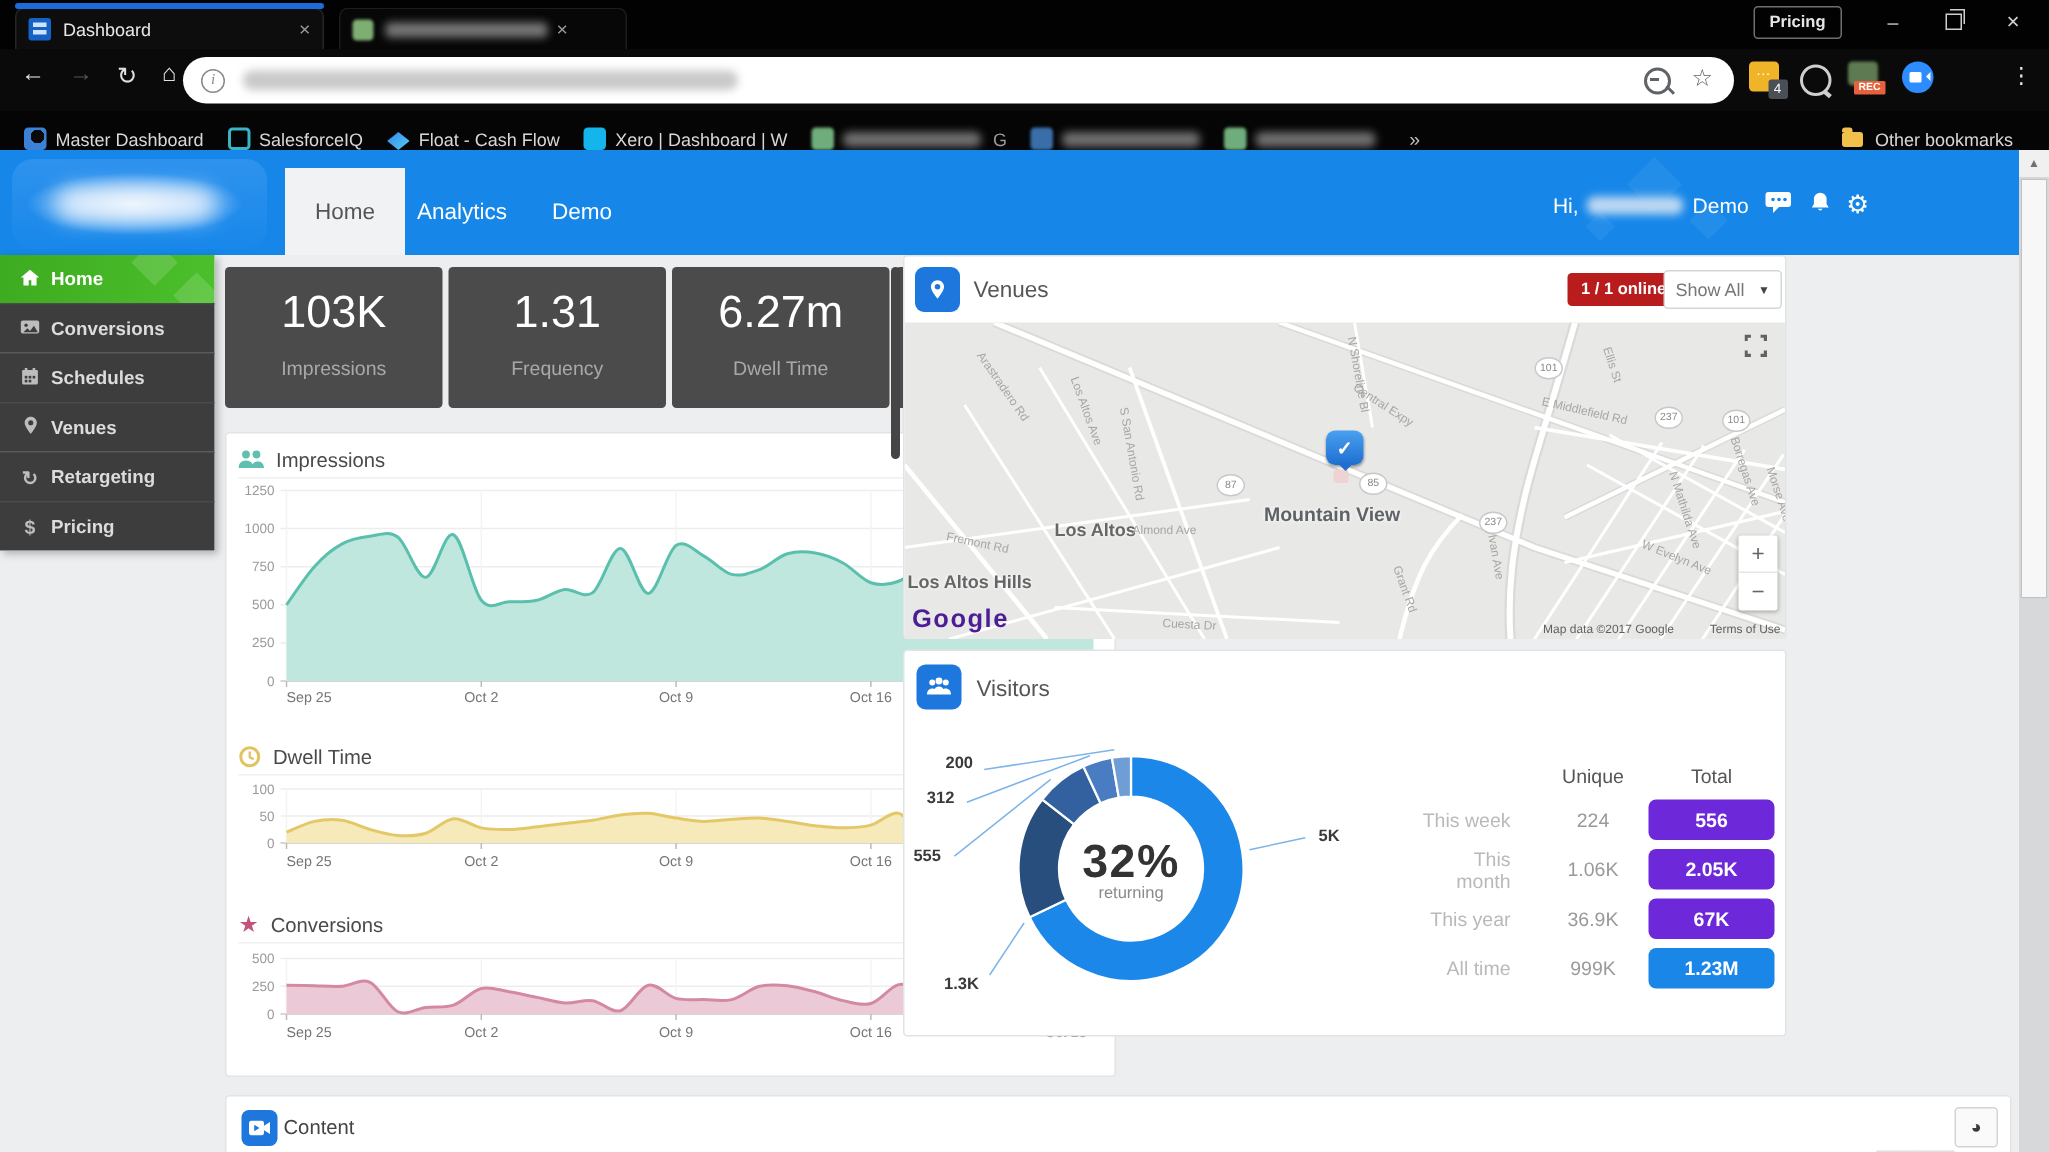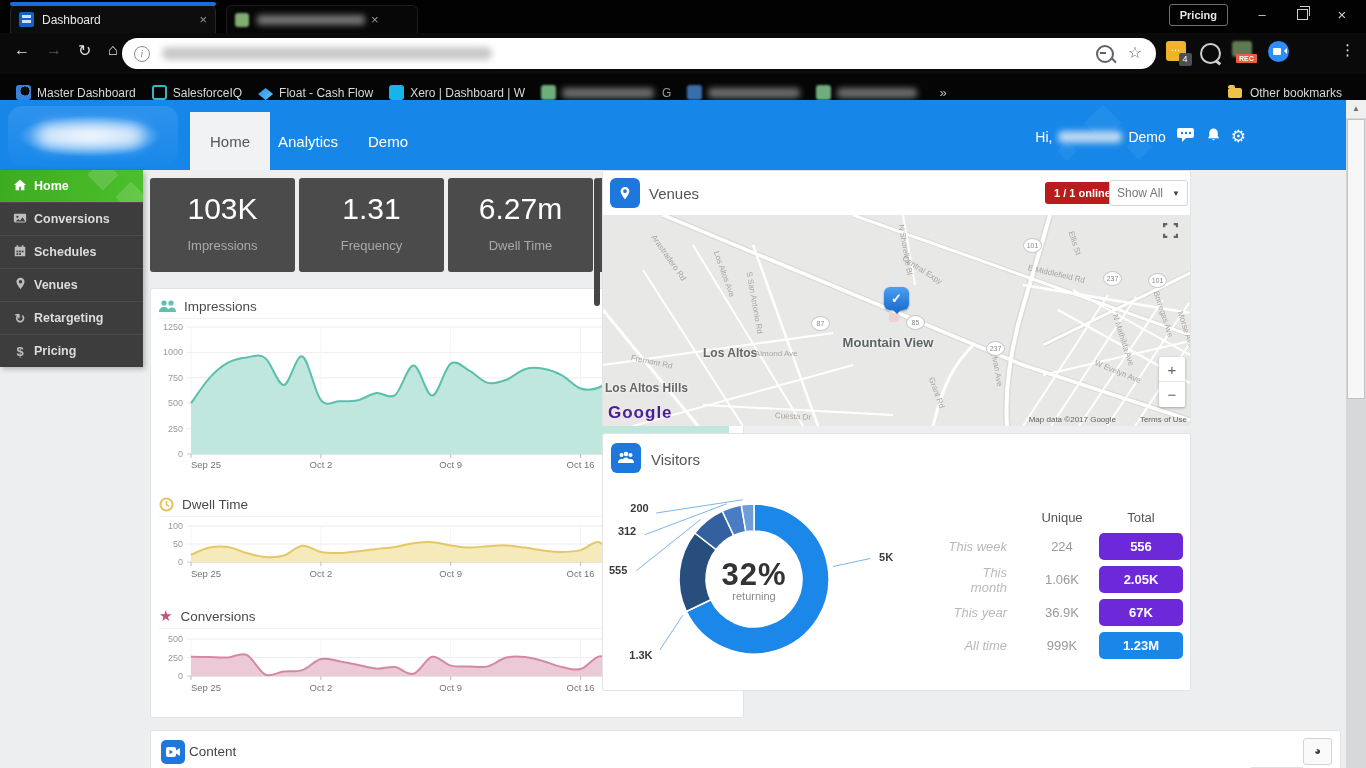--- a/index.html
+++ b/index.html
@@ -146,21 +146,21 @@
 
   
   #visitors-card{left:602px;top:263px;width:589px;height:258px;}
   #donut-center{position:absolute;left:151px;top:145px;transform:translate(-50%,-50%);text-align:center;}
   #donut-center .pct{font-size:31px;font-weight:bold;color:#333;letter-spacing:1px;}
   #donut-center .sub{font-size:11px;color:#8a8a8a;margin-top:-3px;}
   .donut-label{font-size:11px;font-weight:bold;fill:#3a3a3a;}
   #vtable{position:absolute;left:340px;top:70px;width:240px;}
   .vrow{display:flex;align-items:center;height:33px;}
   .vhead{height:26px;}
-  .vlabel{width:64px;text-align:right;font-size:13px;color:#b9b9b9;font-style:italic;}
+  .vlabel{width:64px;text-align:right;font-size:13px;color:#b9b9b9;}
   .vunique{width:70px;margin-left:20px;text-align:center;font-size:13px;color:#9a9a9a;}
   .vhead .vunique{color:#555;}
   .vhead .vtotal-h{width:84px;margin-left:2px;text-align:center;font-size:13px;color:#555;}
   .badge{width:84px;margin-left:2px;height:27px;background:#6d28d9;border-radius:5px;color:#fff;
     font-size:13px;font-weight:bold;text-align:center;line-height:27px;}
   .badge.blue{background:#1a87e8;}
 
   
   #content-card{left:150px;top:560px;width:1191px;height:60px;}
   #content-title{left:38px;top:13px;font-size:13.5px;color:#444;}

